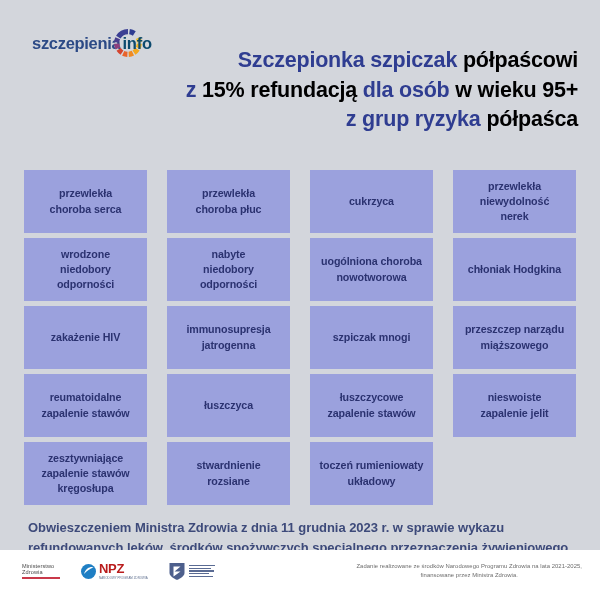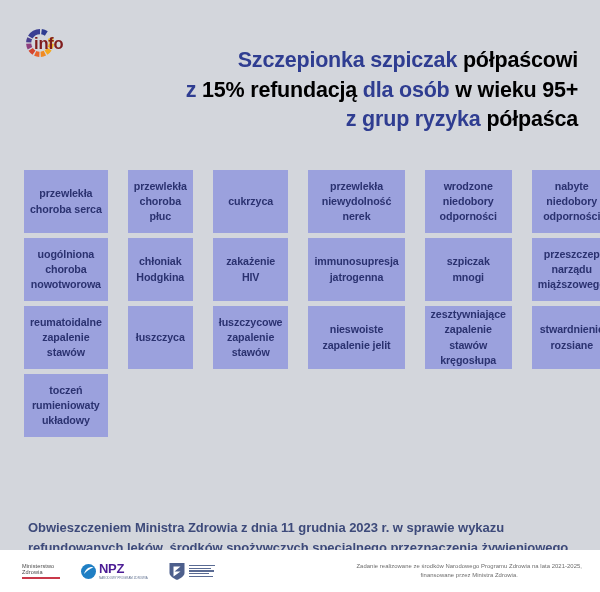--- a/index.html
+++ b/index.html
@@ -45,21 +45,21 @@
   .logo-ring {
     position: relative;
     width: 30px;
     height: 30px;
     margin-left: -7px;
   }
   .logo-ring svg { display: block; }
   .logo-info {
     font-size: 16.5px;
     font-weight: bold;
-    color: #7f1d1d;
+    color: #0c4a6e;
     margin-left: -21px;
     letter-spacing: -0.2px;
     line-height: 1;
     z-index: 2;
   }
 
   .headline {
     position: absolute;
     right: 22px;
     top: 46px;
@@ -73,21 +73,21 @@
   }
   .hl-red { color: #000000; }
 
   
   .grid {
     position: absolute;
     left: 24px;
     top: 170px;
     width: 552px;
     display: grid;
-    grid-template-columns: repeat(6, 1fr);
+    grid-template-columns: repeat(4, 1fr);
     grid-auto-rows: 63px;
     gap: 5px 20px;
   }
   .card {
     background: #9ba1dd;
     display: flex;
     align-items: center;
     justify-content: center;
     text-align: center;
     padding: 2px 6px;
@@ -152,21 +152,21 @@
   }
   .npz-mark svg { display: block; }
   .npz-text {
     display: flex;
     flex-direction: column;
     line-height: 1;
   }
   .npz-word {
     font-size: 13px;
     font-weight: bold;
-    color: #4c1d95;
+    color: #b91c1c;
     letter-spacing: -0.3px;
   }
   .npz-sub {
     font-size: 2.9px;
     color: #5b6c8c;
     letter-spacing: 0.05px;
     margin-top: 1.5px;
   }
   .pzh-logo {
     display: flex;
@@ -195,20 +195,21 @@
   }
 </style>
 </head>
 <body>
 
 <div class="poster">
 
   <div class="header">
 
     <div class="logo">
+      <span class="logo-word">szczepienia</span>
       <span class="logo-ring">
         <svg width="30" height="30" viewBox="0 0 30 30">
           <g fill="none" stroke-width="5.2" stroke-linecap="butt">
             <path d="M15 3.6 A11.4 11.4 0 0 0 5.3 9.1" stroke="#3b3f93"></path>
             <path d="M4.7 10.2 A11.4 11.4 0 0 0 3.7 14.3" stroke="#4a3f8e"></path>
             <path d="M3.7 15.6 A11.4 11.4 0 0 0 5.0 20.2" stroke="#8e3f7e"></path>
             <path d="M5.7 21.3 A11.4 11.4 0 0 0 9.0 24.6" stroke="#d4452f"></path>
             <path d="M10.2 25.3 A11.4 11.4 0 0 0 14.4 26.3" stroke="#e8632b"></path>
             <path d="M15.7 26.3 A11.4 11.4 0 0 0 19.9 25.2" stroke="#f08a22"></path>
             <path d="M21.0 24.6 A11.4 11.4 0 0 0 24.4 21.1" stroke="#f3a81f"></path>

